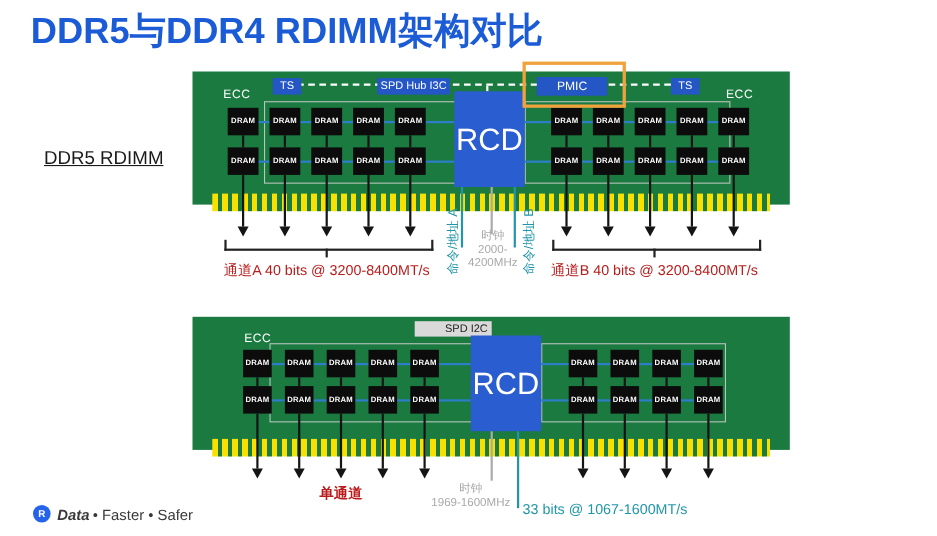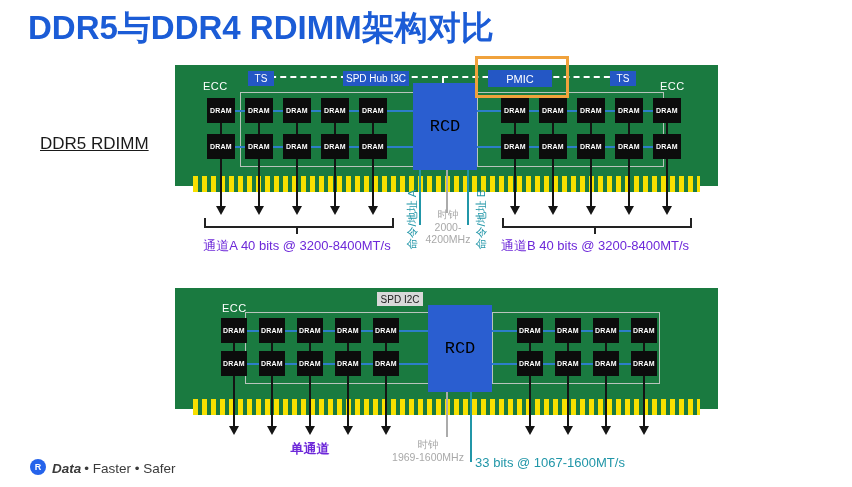--- a/index.html
+++ b/index.html
@@ -15,41 +15,41 @@
   .fingers { position:absolute; left:193px; width:507px; height:16px;
              background:repeating-linear-gradient(90deg,#f8e000 0 5px,#1a7a40 5px 9px); }
 
   .bluebox { position:absolute; background:#2457c5; color:#fff; font-size:10px;
              display:flex; align-items:center; justify-content:center; z-index:2; }
   .dash-h { position:absolute; border-top:2px dashed #fff; z-index:1; }
   .dash-v { position:absolute; border-left:2px dashed #fff; z-index:1; }
   .orange-box { position:absolute; border:3px solid #f0a23c; z-index:3; }
   .ecc { position:absolute; color:#fff; font-size:11px; letter-spacing:.5px; }
   .groupbox { position:absolute; border:1px solid #b8c4bc; }
-  .rcd { position:absolute; width:64px; height:87px; background:#2a5ed0; color:#000000;
-         font-size:17px; display:flex; align-items:center; justify-content:center; z-index:2;font-family:Liberation Mono, monospace; }
+  .rcd { position:absolute; width:64px; height:87px; background:#2a5ed0; color:#ffffff;
+         font-size:28px; display:flex; align-items:center; justify-content:center; z-index:2; }
   .spd4 { position:absolute; background:#d9d9d9; color:#222; font-size:10px;
           display:flex; align-items:center; justify-content:center; }
 
   .chip { position:absolute; background:#0c0c0c; color:#fff; font-size:7px; font-weight:bold;
           display:flex; align-items:center; justify-content:center; letter-spacing:.2px; }
   .busline { position:absolute; height:2px; background:#2d7ec9; }
   .vline { position:absolute; width:2px; }
   .black-l { background:#141414; }
   .teal-l  { background:#2196a8; }
   .gray-l  { background:#ababab; }
   .arrowhead { position:absolute; width:0; height:0;
                border-left:5px solid transparent; border-right:5px solid transparent;
                border-top:9px solid #141414; }
 
   .brace { position:absolute; height:8px; border-left:2px solid #222;
            border-right:2px solid #222; border-bottom:2px solid #222; }
   .stem  { position:absolute; width:2px; height:8px; background:#222; }
 
-  .lbl { position:absolute; width:300px; font-size:13px; color:#6d28d9;
+  .lbl { position:absolute; width:300px; font-size:13px; color:#b91c1c;
          text-align:center; white-space:nowrap; }
   .teal-t { color:#2196a8; }
   .rot { position:absolute; width:74px; text-align:center; transform:rotate(-90deg);
          font-size:11.5px; color:#2196a8; white-space:nowrap; }
   .clocktxt { position:absolute; font-size:10.5px; color:#a9a9a9;
               text-align:center; line-height:1.2; }
 
   .logo-circle { position:absolute; left:30px; top:459px; width:16px; height:16px;
                  border-radius:50%; background:#2563eb; color:#fff; font-size:9px;
                  font-weight:bold; display:flex; align-items:center; justify-content:center; }
@@ -95,21 +95,21 @@
   <div class="brace" style="left:204px; top:218px; width:186px;"></div>
   <div class="stem" style="left:296px; top:226px;"></div>
   <div class="lbl" style="left:147px; top:237px;">通道A 40 bits @ 3200-8400MT/s</div>
 
   <div class="brace" style="left:502px; top:218px; width:186px;"></div>
   <div class="stem" style="left:594px; top:226px;"></div>
   <div class="lbl" style="left:445px; top:237px;">通道B 40 bits @ 3200-8400MT/s</div>
 
 
   <div class="board" id="board4" style="top:288px;">
-    <div class="spd4" style="left:202px; top:4px; width:46px; height:14px;">SPD I2C</div>
+    <div class="spd4" style="left:202px; top:4px; width:46px; height:14px;padding-left:24px;">SPD I2C</div>
     <div class="ecc" style="left:47px; top:14px;">ECC</div>
     <div class="groupbox" style="left:70px; top:24px; width:183px; height:70px;"></div>
     <div class="groupbox" style="left:317px; top:24px; width:166px; height:70px;"></div>
     <div class="rcd" style="left:253px; top:17px;">RCD</div>
   </div>
   <div class="fingers" style="top:399px;"></div>
 
   <div class="vline gray-l" style="left:446px; top:392px; height:45px;"></div>
   <div class="vline teal-l" style="left:470px; top:392px; height:70px;"></div>
   <div class="clocktxt" style="left:385px; top:438px; width:86px;">

